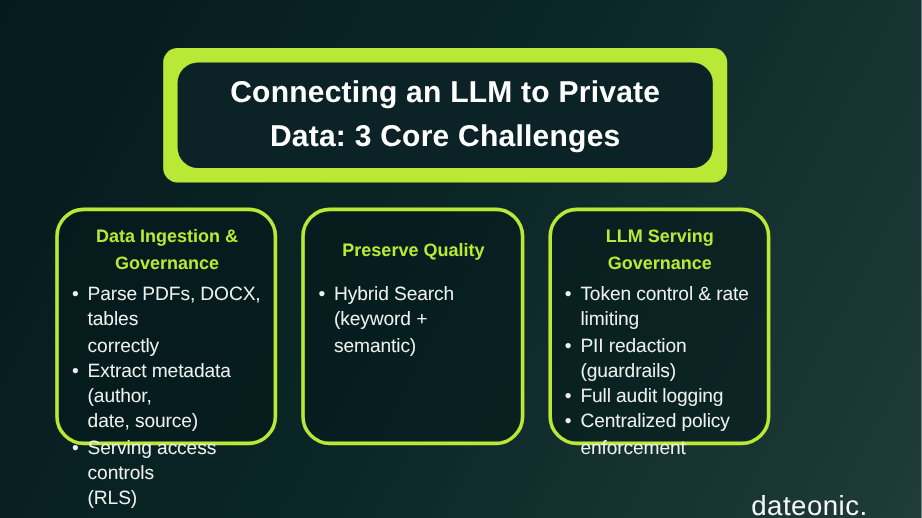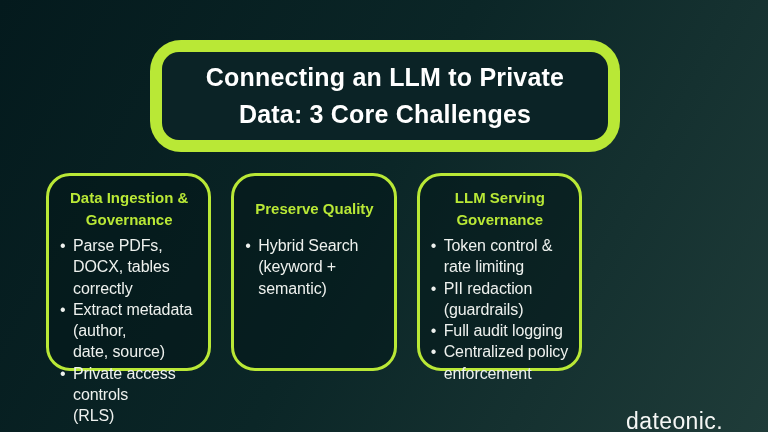--- a/index.html
+++ b/index.html
@@ -14,27 +14,27 @@
     overflow: hidden;
     background: linear-gradient(118deg,
       var(--bg-dark, #041a1d) 0%,
       var(--bg-mid, #0b2627) 48%,
       var(--bg-light, #1f3c39) 100%);
   }
 
   
   .banner {
     position: absolute;
-    left: 150px;
+    left: 136px;
     top: 40px;
     width: 470px;
     height: 112px;
     box-sizing: border-box;
     background: var(--accent, #b9e836);
-    border-radius: 31px;
+    border-radius: 12px;
     padding: 12px;
   }
   .banner-inner {
     width: 100%;
     height: 100%;
     box-sizing: border-box;
     background: var(--panel, #0b2326);
     border-radius: 17px;
     display: flex;
     align-items: center;
@@ -48,21 +48,21 @@
     line-height: 1.5;
     text-align: center;
     letter-spacing: 0.2px;
   }
 
   
   .cards {
     position: absolute;
     left: 46px;
     top: 173px;
-    width: 536px;
+    width: 596px;
     display: flex;
     gap: 20px;
   }
   .card {
     flex: 1 1 0;
     height: 198px;
     box-sizing: border-box;
     border: 3px solid var(--accent, #b9e836);
     border-radius: 24px;
     background: var(--card-bg, rgba(4, 24, 26, 0.55));
@@ -129,21 +129,21 @@
   <section class="card">
     <h2 class="card-title">Data Ingestion &amp;
 Governance</h2>
     <ul class="card-list">
   <li class="bullet">Parse PDFs, DOCX, tables
 correctly</li>
 
   <li class="bullet">Extract metadata (author,
 date, source)</li>
 
-  <li class="bullet">Private access controls
+  <li class="bullet">Serving access controls
 (RLS)</li>
 
 </ul>
   </section>
 
   <section class="card">
     <h2 class="card-title">Preserve Quality</h2>
     <ul class="card-list">
   <li class="bullet">Hybrid Search (keyword +
 semantic)</li>

